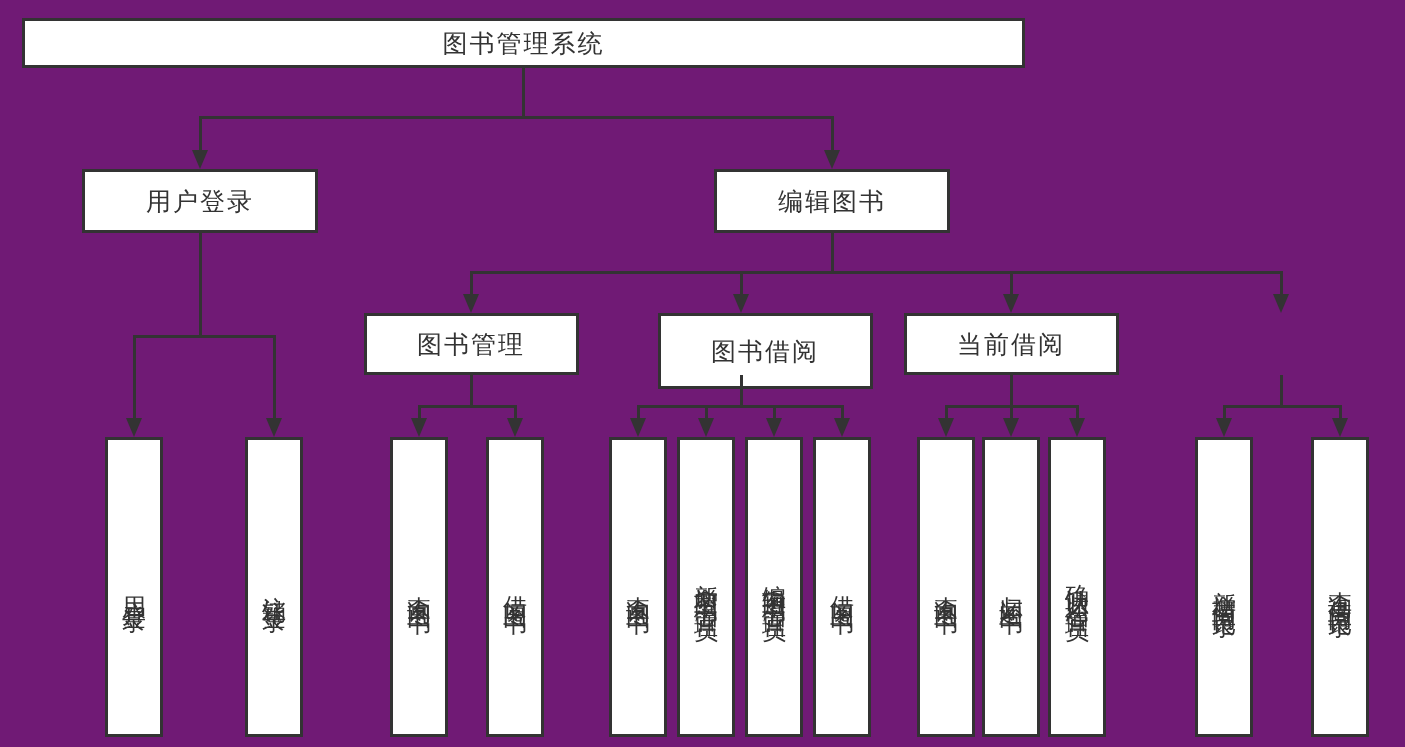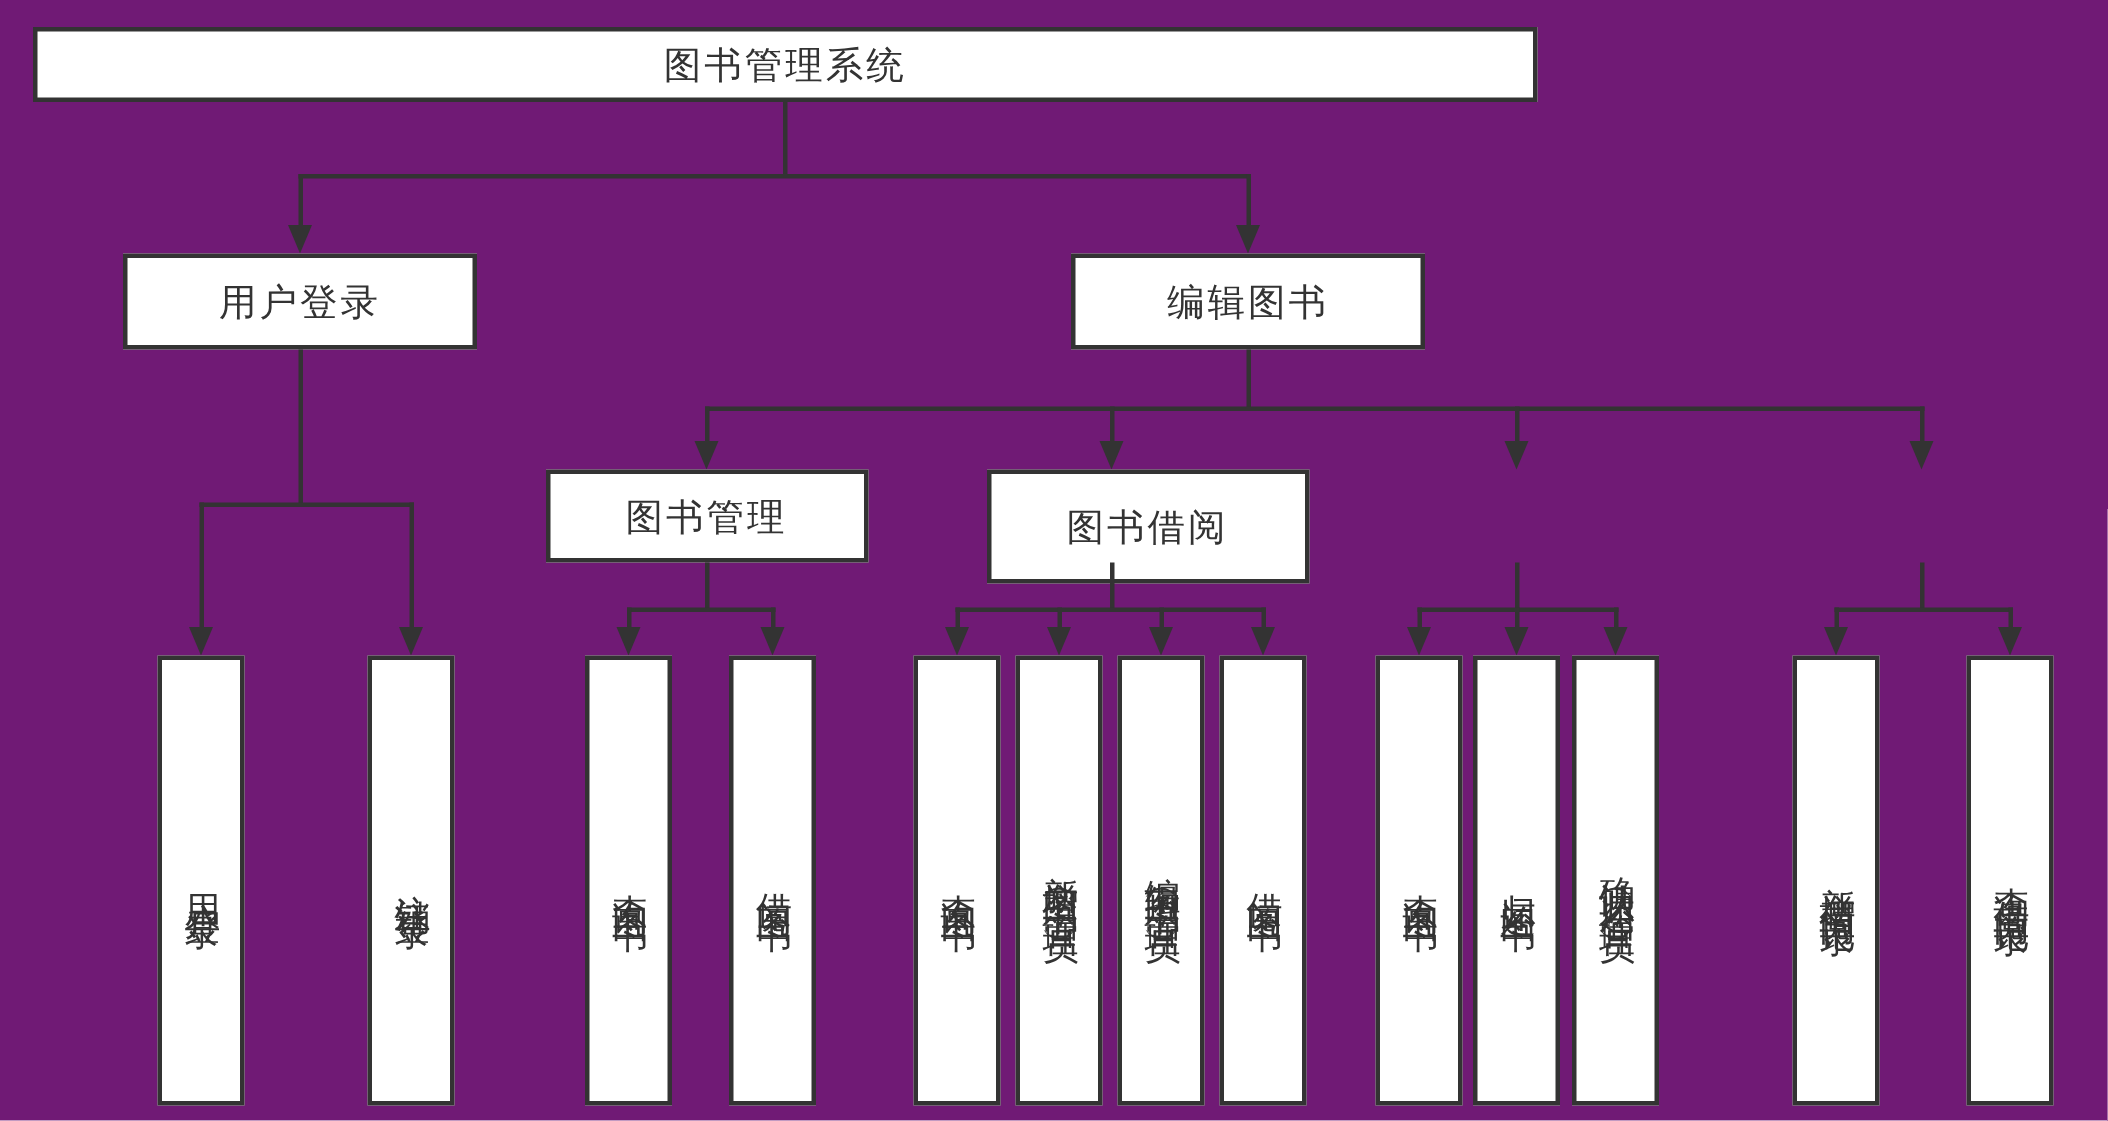--- a/index.html
+++ b/index.html
@@ -90,20 +90,23 @@
   <div class="arrow" style="left:733px;top:294px;"></div>
   <div class="arrow" style="left:1003px;top:294px;"></div>
   <div class="arrow" style="left:1273px;top:294px;"></div>
 
   <div class="hnode" style="left:363.5px;top:313px;width:215px;height:62px;">
     <span>图书管理</span>
   </div>
   <div class="hnode" style="left:633.5px;top:313px;width:215px;height:76px;margin-left:24px;">
     <span>图书借阅</span>
   </div>
+  <div class="hnode" style="left:903.5px;top:313px;width:215px;height:62px;">
+    <span>当前借阅</span>
+  </div>
 
   <div class="vline" style="left:469.5px;top:375px;height:32px;"></div>
   <div class="hline" style="left:417.5px;top:404.5px;width:99px;"></div>
   <div class="vline" style="left:417.5px;top:404.5px;height:16px;"></div>
   <div class="vline" style="left:513.5px;top:404.5px;height:16px;"></div>
   <div class="arrow" style="left:411px;top:418px;"></div>
   <div class="arrow" style="left:507px;top:418px;"></div>
 
   <div class="vline" style="left:739.5px;top:375px;height:32px;"></div>
   <div class="hline" style="left:636.5px;top:404.5px;width:207px;"></div>

